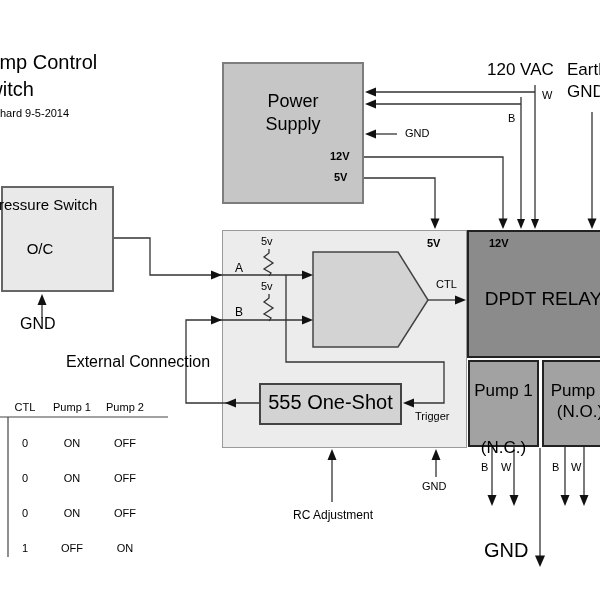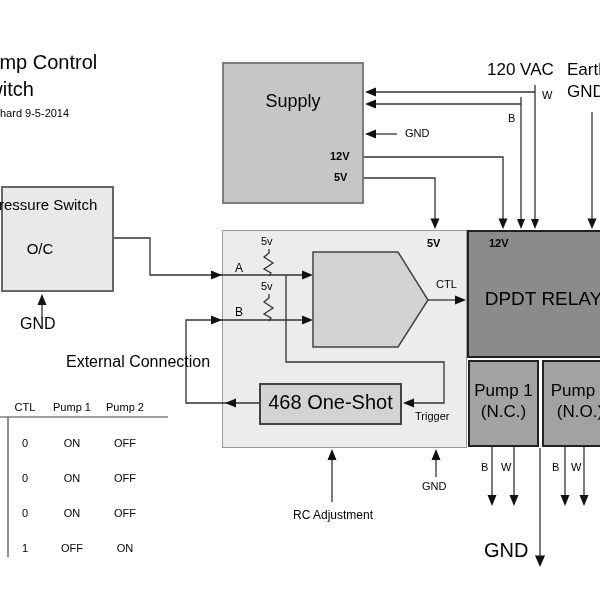--- a/index.html
+++ b/index.html
@@ -103,49 +103,50 @@
     <span style="display:block;">Pump Control</span>
     <span style="display:block;">Switch</span>
   </div>
   <div class="lbl" style="left:0px;top:107px;font-size:11px;">hard 9-5-2014</div>
 
   <div class="lbl" style="left:-11px;top:196px;font-size:15px;">Pressure Switch</div>
   <div class="lbl ctr" style="left:0px;top:240px;width:80px;font-size:15px;">O/C</div>
   <div class="lbl" style="left:20px;top:315px;font-size:16px;">GND</div>
 
   <div class="lbl ctr" style="left:222px;top:90px;width:142px;font-size:18px;line-height:23px;">
+    <span style="display:block;">Power</span>
     <span style="display:block;">Supply</span>
   </div>
   <div class="lbl" style="left:330px;top:150px;font-size:11px;font-weight:bold;">12V</div>
   <div class="lbl" style="left:334px;top:171px;font-size:11px;font-weight:bold;">5V</div>
   <div class="lbl" style="left:405px;top:127px;font-size:11px;">GND</div>
 
   <div class="lbl" style="left:487px;top:60px;font-size:17px;">120 VAC</div>
   <div class="lbl" style="left:567px;top:60px;font-size:17px;">Earth</div>
   <div class="lbl" style="left:567px;top:82px;font-size:17px;">GND</div>
   <div class="lbl" style="left:542px;top:89px;font-size:11px;">W</div>
   <div class="lbl" style="left:508px;top:112px;font-size:11px;">B</div>
 
   <div class="lbl" style="left:427px;top:237px;font-size:11px;font-weight:bold;">5V</div>
   <div class="lbl" style="left:235px;top:262px;font-size:12px;">A</div>
   <div class="lbl" style="left:235px;top:306px;font-size:12px;">B</div>
   <div class="lbl" style="left:261px;top:235px;font-size:11px;">5v</div>
   <div class="lbl" style="left:261px;top:280px;font-size:11px;">5v</div>
   <div class="lbl" style="left:436px;top:278px;font-size:11px;">CTL</div>
-  <div class="lbl ctr" style="left:259px;top:391px;width:143px;font-size:20px;">468 One-Shot</div>
+  <div class="lbl ctr" style="left:259px;top:391px;width:143px;font-size:20px;">555 One-Shot</div>
   <div class="lbl" style="left:415px;top:410px;font-size:11px;">Trigger</div>
   <div class="lbl" style="left:66px;top:353px;font-size:16px;">External Connection</div>
   <div class="lbl" style="left:422px;top:480px;font-size:11px;">GND</div>
   <div class="lbl" style="left:293px;top:509px;font-size:12px;">RC Adjustment</div>
 
   <div class="lbl" style="left:489px;top:237px;font-size:11px;font-weight:bold;">12V</div>
   <div class="lbl ctr" style="left:467px;top:288px;width:153px;font-size:19px;">DPDT RELAY</div>
   <div class="lbl ctr" style="left:468px;top:380px;width:71px;font-size:17px;line-height:21px;">
     <span style="display:block;">Pump 1</span>
-    <span style="display:block;">(N.C.)</span>
+    <span style="display:block;margin-top:36px;">(N.C.)</span>
   </div>
   <div class="lbl ctr" style="left:542px;top:380px;width:76px;font-size:17px;line-height:21px;">
     <span style="display:block;">Pump 2</span>
     <span style="display:block;">(N.O.)</span>
   </div>
   <div class="lbl" style="left:481px;top:461px;font-size:11px;">B</div>
   <div class="lbl" style="left:501px;top:461px;font-size:11px;">W</div>
   <div class="lbl" style="left:552px;top:461px;font-size:11px;">B</div>
   <div class="lbl" style="left:571px;top:461px;font-size:11px;">W</div>
   <div class="lbl" style="left:484px;top:539px;font-size:20px;">GND</div>

